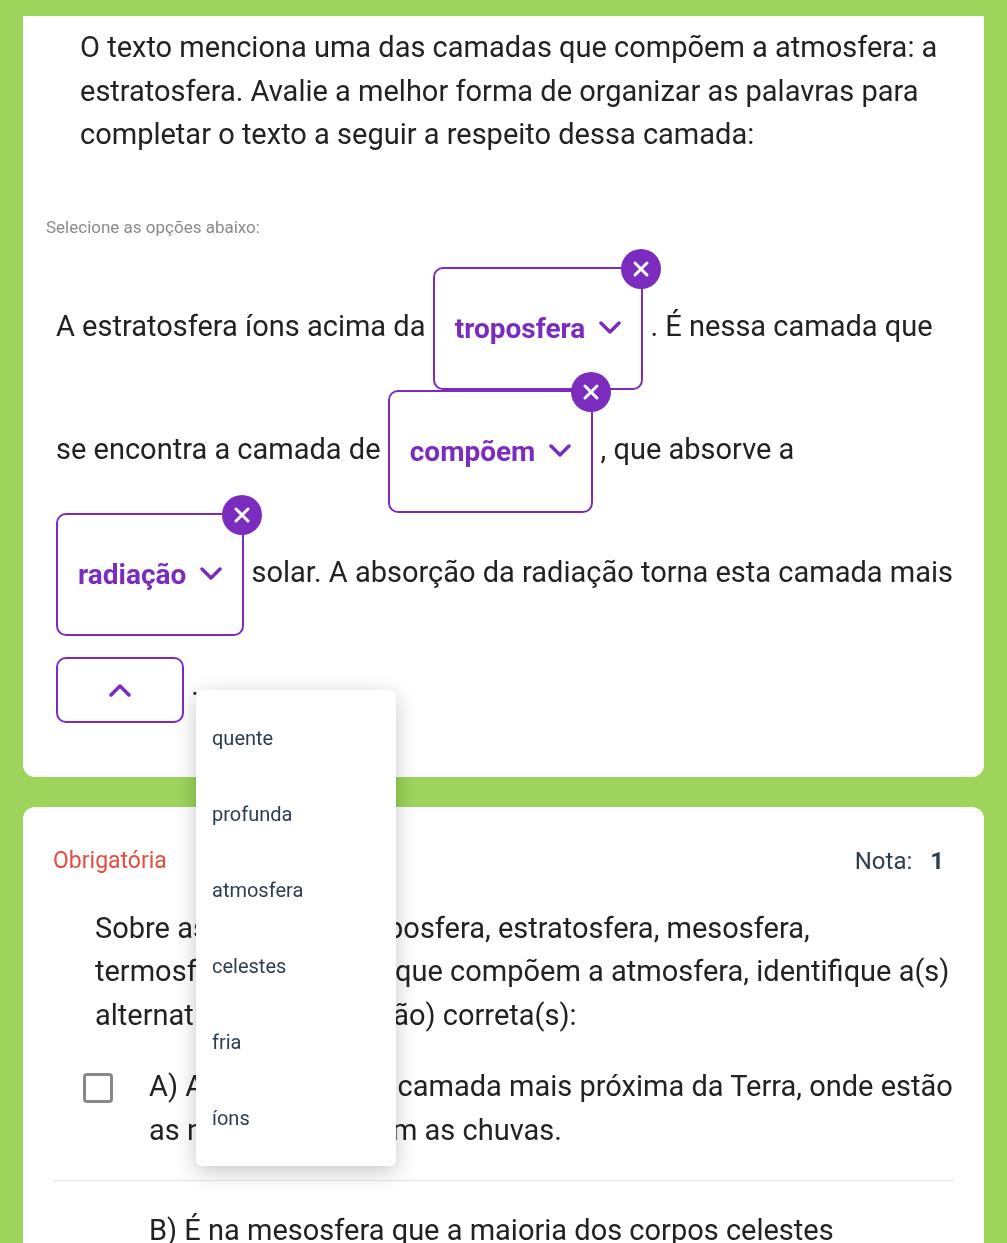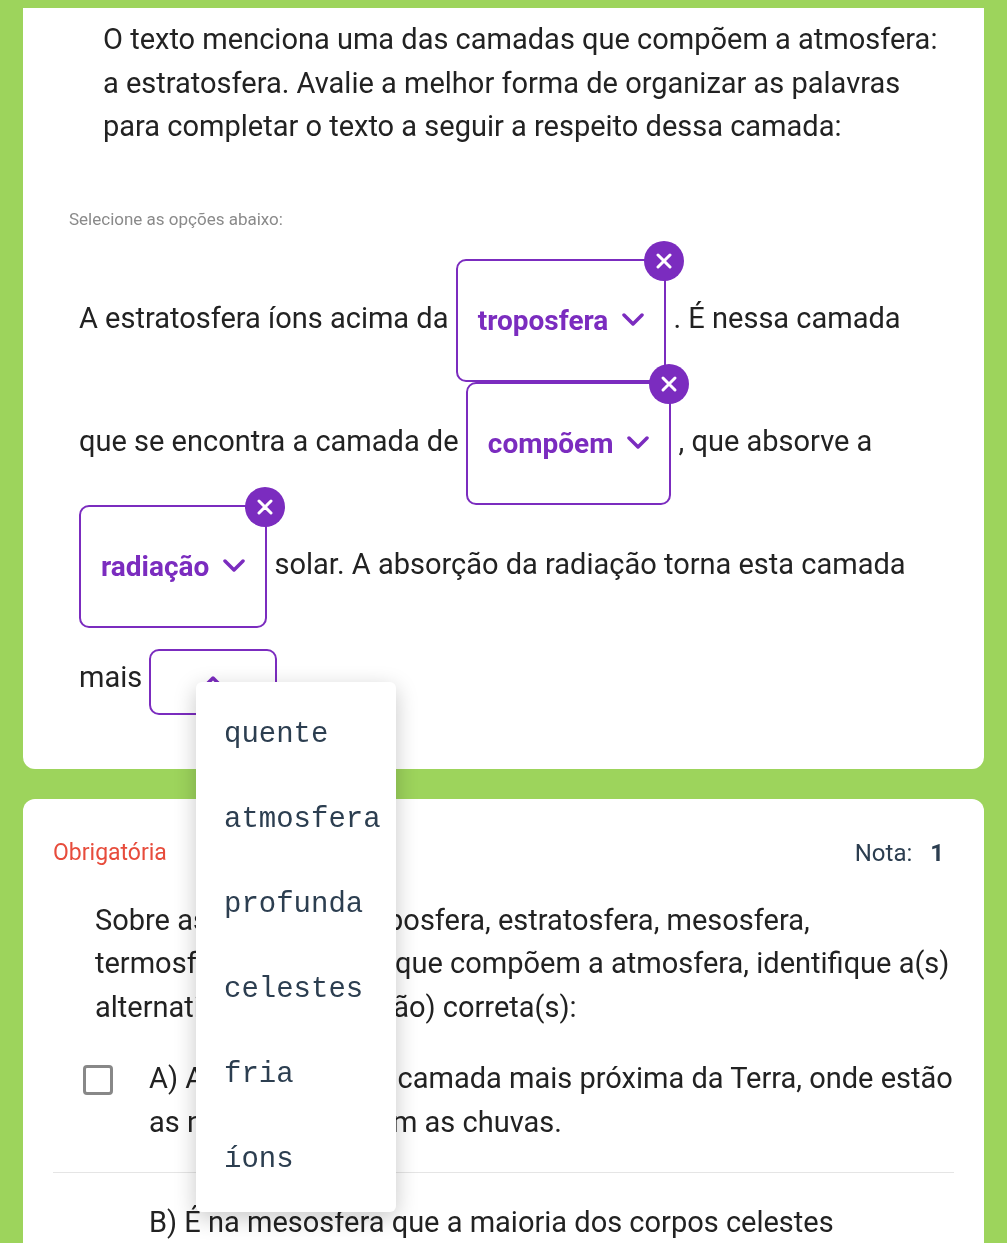--- a/index.html
+++ b/index.html
@@ -5,22 +5,22 @@
   * { box-sizing: border-box; margin: 0; padding: 0; }
   body {
     background: #9dd45c;
     font-family: -apple-system, BlinkMacSystemFont, "Segoe UI", Roboto, Arial, sans-serif;
     width: 1007px;
     padding: 0;
   }
   .card {
     background: #fff;
     border-radius: 0 0 12px 12px;
-    margin: 8px 23px;
-    padding: 0 30px 40px 38px;
+    margin: 16px 23px;
+    padding: 0 30px 40px 15px;
     position: relative;
   }
   .card2 {
     background: #fff;
     border-radius: 12px;
     margin: 30px 23px 0 23px;
     padding: 30px;
     position: relative;
   }
   .question-text {
@@ -80,25 +80,24 @@
     left: 196px;
     top: 674px;
     width: 200px;
     background: #fff;
     border-radius: 6px;
     box-shadow: 0 6px 22px rgba(0,0,0,0.22);
     z-index: 100;
     padding: 10px 0;
   }
   .dropdown-item {
-    padding: 26px 28px;
-    font-size: 29px;
+    padding: 26px 16px;
+    font-size: 20px;
     color: #2c3e50;
     cursor: pointer;
-    font-family: Liberation Mono, monospace;
   }
   .obrig {
     color: #e74c3c;
     font-size: 23px;
     position: absolute;
     left: 30px;
     top: 40px;
   }
   .nota {
     position: absolute;
@@ -207,22 +206,22 @@
               </svg>
         </span>
       </span>
     </span>
     <span> .</span>
   </div>
 </div>
 
 <div class="dropdown">
   <div class="dropdown-item">quente</div>
+  <div class="dropdown-item">profunda</div>
   <div class="dropdown-item">atmosfera</div>
-  <div class="dropdown-item">profunda</div>
   <div class="dropdown-item">celestes</div>
   <div class="dropdown-item">fria</div>
   <div class="dropdown-item">íons</div>
 </div>
 
 <div class="card2">
   <div class="obrig">Obrigatória</div>
   <div class="nota">
     <span>Nota:</span>
     <span class="nv">1</span>

